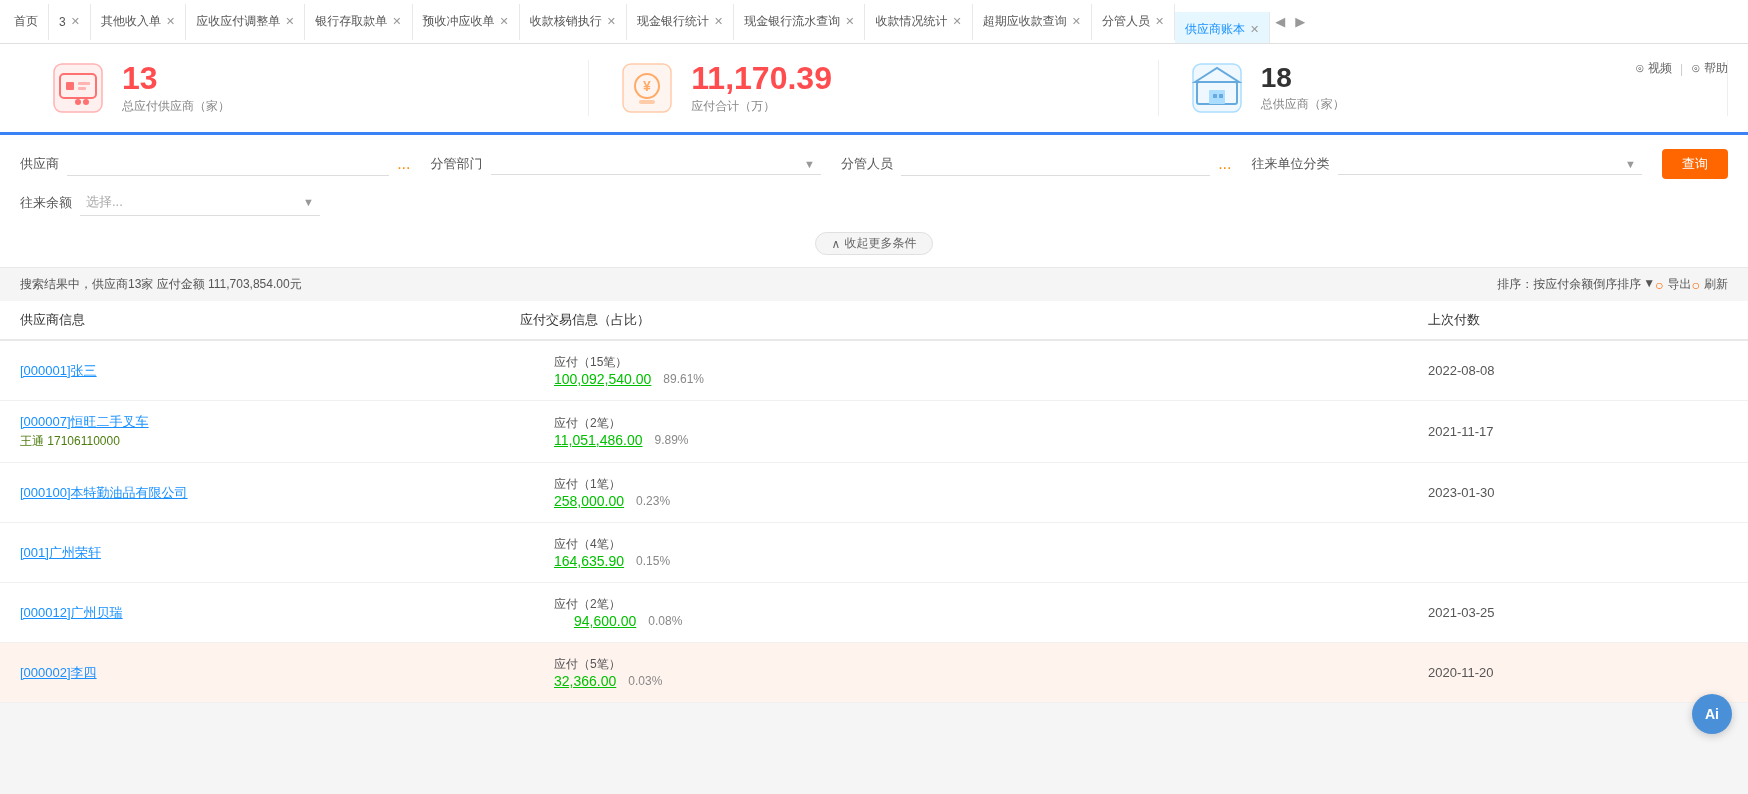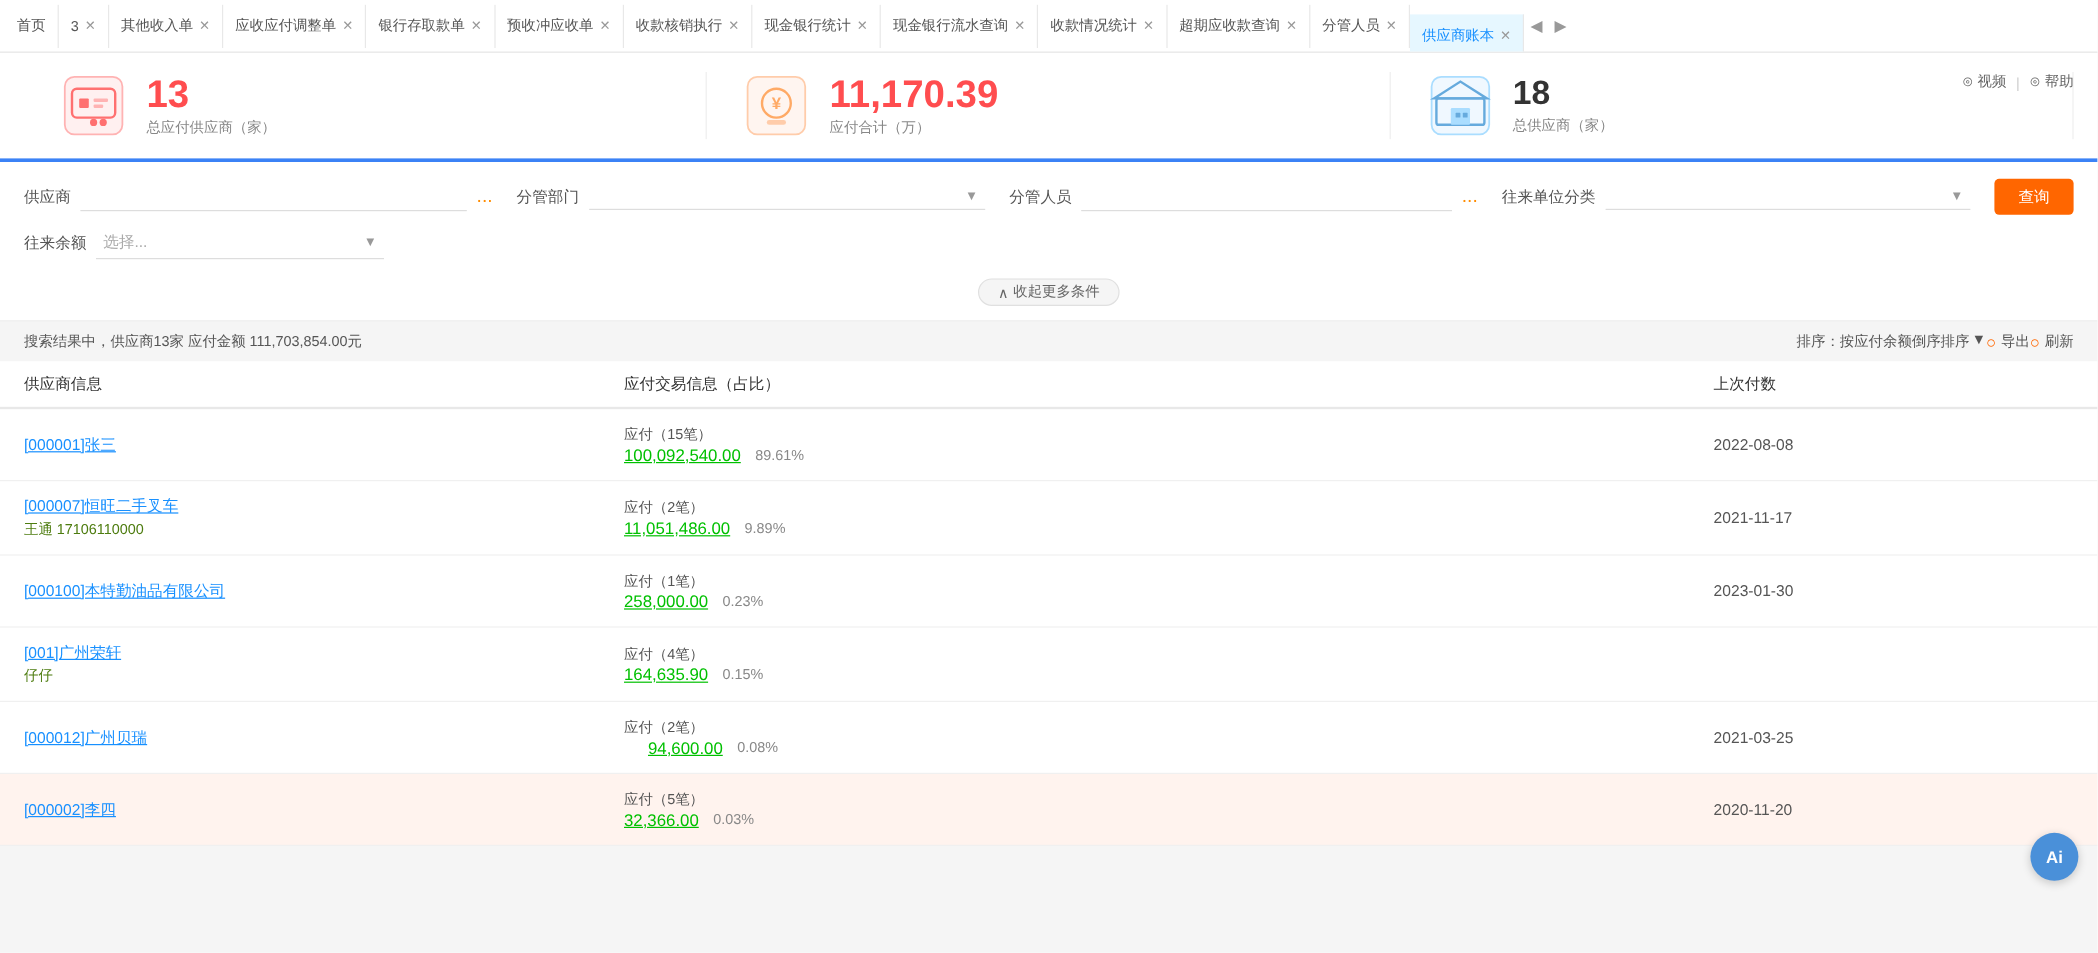--- a/index.html
+++ b/index.html
@@ -222,20 +222,21 @@
       color: #333;
       font-weight: 500;
     }
     .table-row {
       display: grid;
       grid-template-columns: 500px 1fr 300px;
       padding: 12px 20px;
       border-bottom: 1px solid #f0f0f0;
       align-items: center;
       min-height: 60px;
+      gap: 34px;
     }
     .table-row.highlighted { background: #fff3ee; }
     .supplier-link {
       color: #1890ff;
       text-decoration: underline;
       cursor: pointer;
       font-size: 13px;
     }
     .supplier-sub {
       color: #4d7c0f;
@@ -508,21 +509,20 @@
       </div>
     </div>
     <div>
       <span class="last-payment">2023-01-30</span>
     </div>
   </div>
 
   <div class="table-row">
     <div>
       <div class="supplier-link">[001]广州荣轩</div>
-      <div class="supplier-sub">仔仔</div>
     </div>
     <div>
       <div class="transaction-label">应付（4笔）</div>
       <div style="display:flex;align-items:center;">
         <span class="transaction-amount">164,635.90</span>
         <span class="transaction-pct">0.15%</span>
       </div>
     </div>
     <div>
       <span class="last-payment"></span>

